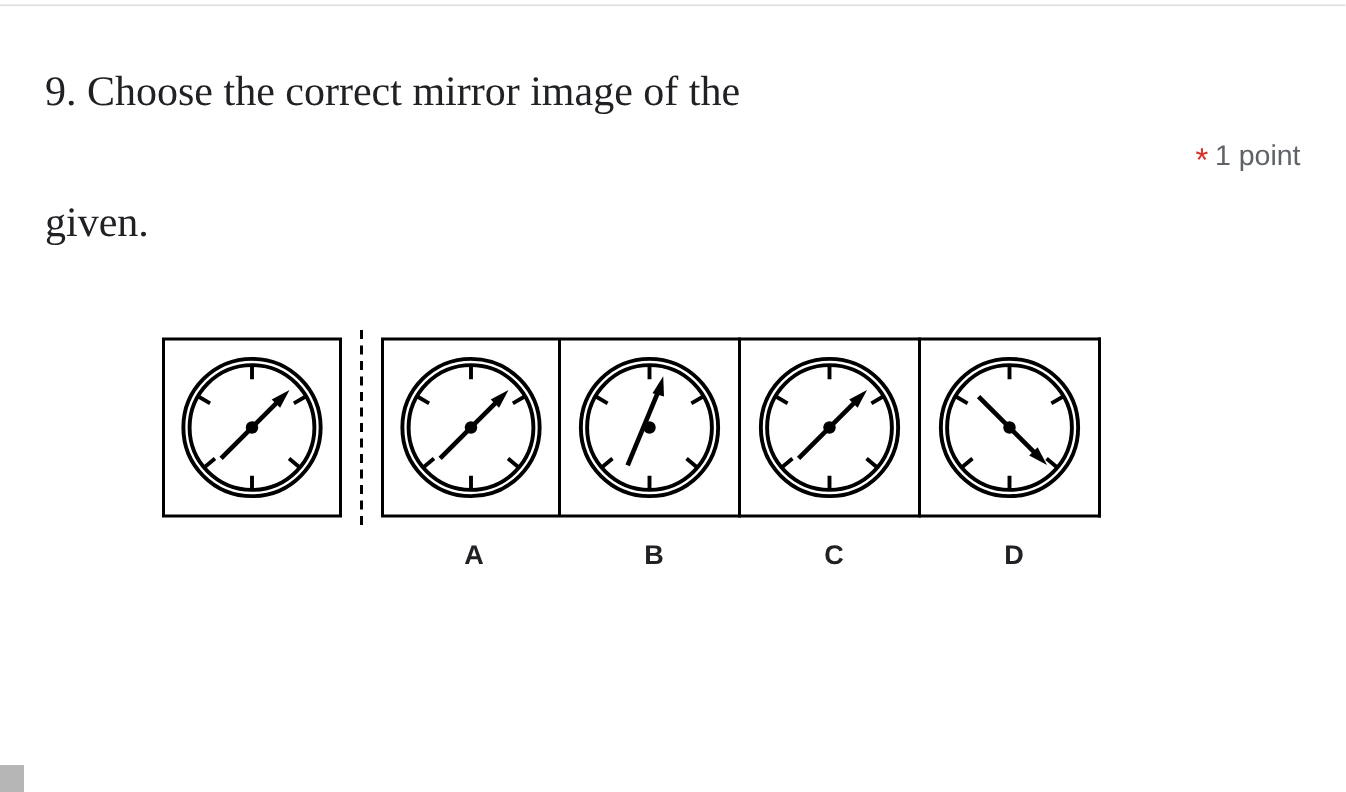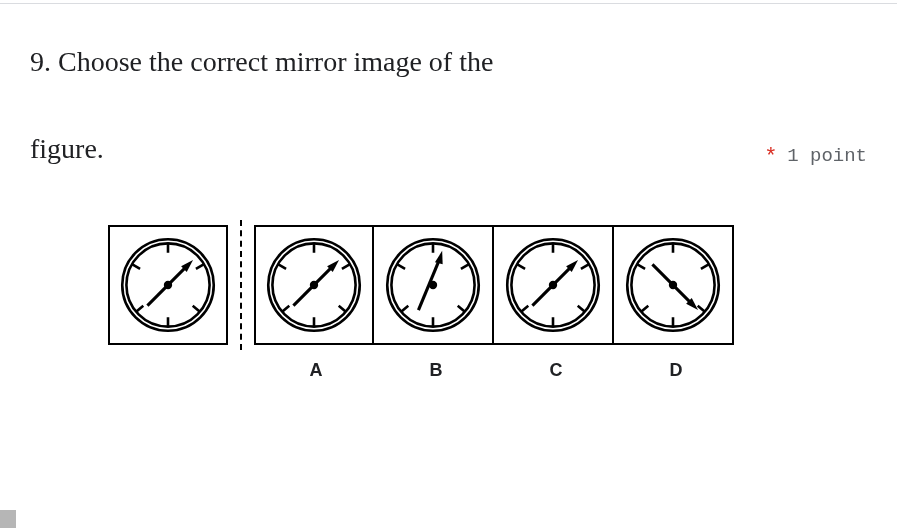--- a/index.html
+++ b/index.html
@@ -10,31 +10,31 @@
       font-family: 'Times New Roman', Georgia, serif;
       padding: 40px 30px 20px 30px;
       position: relative;
     }
     .top-edge {
       position: absolute;
       top: 0; left: 0; right: 0;
       height: 4px;
       border-bottom: 1px solid #dadce0;
     }
-    .question-block { display: flex; align-items: flex-end; gap: 10px; }
+    .question-block { display: flex; align-items: center; gap: 10px; }
     .question-text {
       font-size: 28px;
       color: #202124;
       line-height: 1.55;
       flex: 1 1 auto;
     }
     .meta {
       white-space: nowrap;
       padding-top: 4px;
-      font-family: Liberation Mono, monospace;
+      font-family: Liberation Sans, sans-serif;
     }
     .required { color: #d93025; font-size: 22px; vertical-align: top; }
     .points { color: #5f6368; font-size: 19px; }
     .figure-area {
       margin-top: 50px;
       padding-left: 78px;
       display: flex;
       align-items: center;
     }
     .prompt-box {
@@ -82,21 +82,21 @@
 </head>
 <body>
 
 <div class="top-edge"></div>
 
 <div class="question-block">
   <div class="question-text">
     <span>9.</span>
     <span>Choose the correct mirror image of the</span><br>
     <br>
-    <span>figure.</span>
+    <span>given.</span>
   </div>
   <div class="meta">
     <span class="required">*</span>
     <span class="points">1 point</span>
   </div>
 </div>
 
 <div class="figure-area">
   <div class="prompt-box">
     <svg class="gauge" width="104" height="104" viewBox="0 0 100 100">

